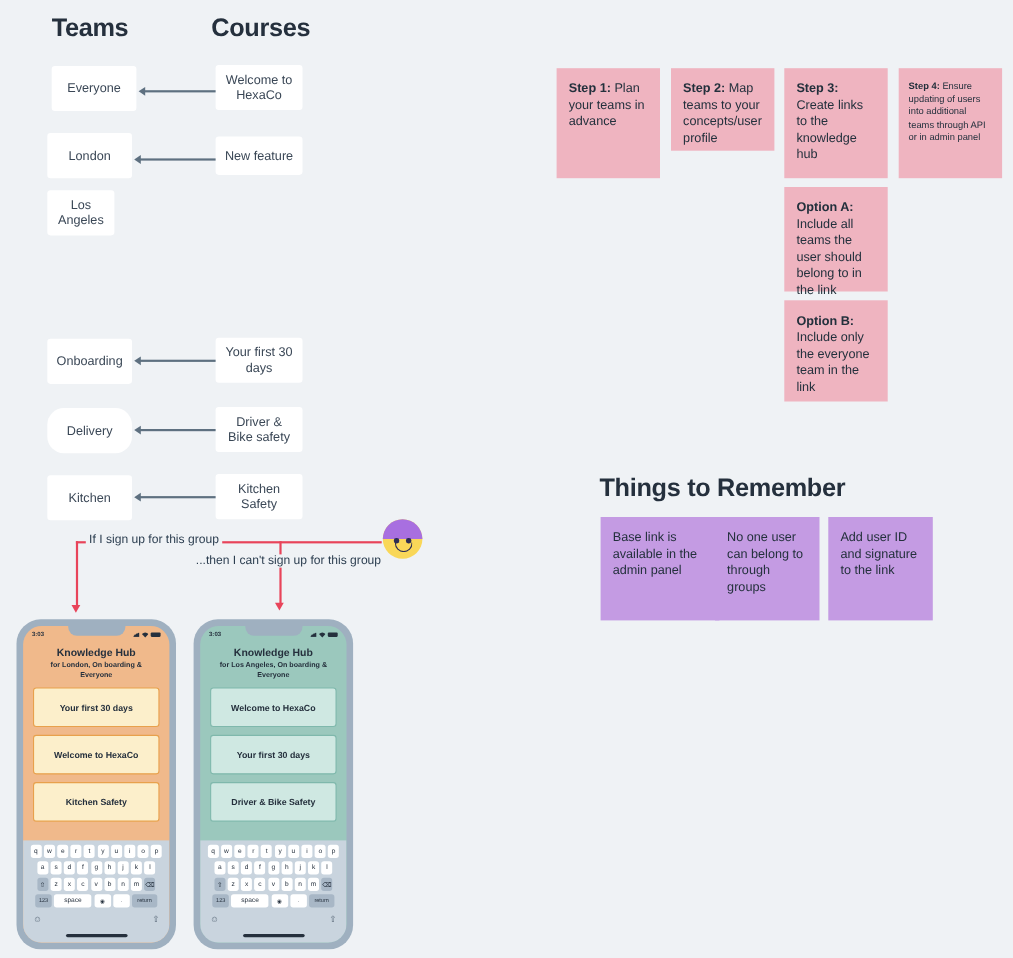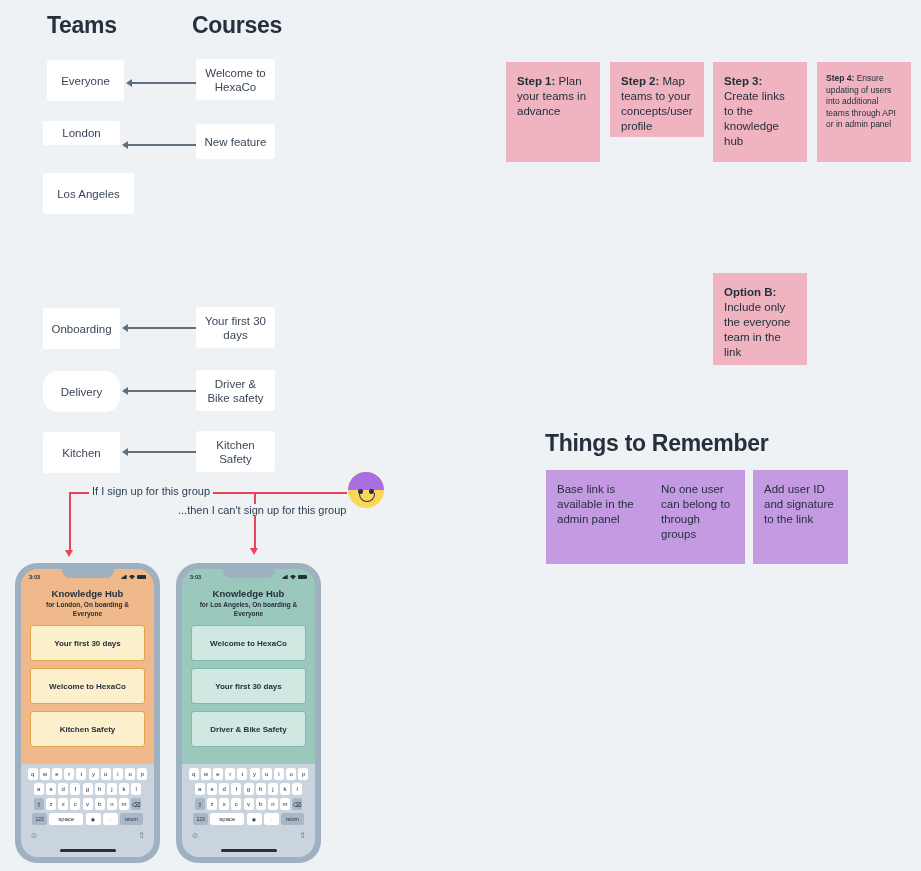--- a/index.html
+++ b/index.html
@@ -155,22 +155,22 @@
 </head>
 <body>
 
 <div class="canvas">
 
   <div class="abs h-title" style="left:47px;top:12px;">Teams</div>
   <div class="abs h-title" style="left:192px;top:12px;">Courses</div>
   <div class="abs h-title" style="left:545px;top:430px;">Things to Remember</div>
 
   <div class="abs node" style="left:47px;top:60px;width:77px;height:41px;">Everyone</div>
-  <div class="abs node" style="left:43px;top:121px;width:77px;height:24px;text-align:center;">London</div>
-  <div class="abs node" style="left:43px;top:173px;width:91px;height:41px;">Los Angeles</div>
+  <div class="abs node" style="left:43px;top:121px;width:77px;height:41px;text-align:center;">London</div>
+  <div class="abs node" style="left:43px;top:173px;width:61px;height:41px;">Los Angeles</div>
   <div class="abs node" style="left:43px;top:308px;width:77px;height:41px;">Onboarding</div>
   <div class="abs node" style="left:43px;top:371px;width:77px;height:41px;border-radius:15px;">Delivery</div>
   <div class="abs node" style="left:43px;top:432px;width:77px;height:41px;">Kitchen</div>
 
   <div class="abs node" style="left:196px;top:59px;width:79px;height:41px;">Welcome to HexaCo</div>
   <div class="abs node" style="left:196px;top:124px;width:79px;height:35px;">New feature</div>
   <div class="abs node" style="left:196px;top:307px;width:79px;height:41px;">Your first 30 days</div>
   <div class="abs node" style="left:196px;top:370px;width:79px;height:41px;">Driver &amp; Bike safety</div>
   <div class="abs node" style="left:196px;top:431px;width:79px;height:41px;">Kitchen Safety</div>
 
@@ -201,37 +201,40 @@
   <div class="abs sticky pink" style="left:610px;top:62px;width:94px;height:75px;">
     <b>Step 2:</b><span> Map teams to your concepts/user profile</span>
   </div>
   <div class="abs sticky pink" style="left:713px;top:62px;width:94px;height:100px;">
     <b>Step 3:</b><span> Create links to the knowledge hub</span>
   </div>
   <div class="abs sticky pink small" style="left:817px;top:62px;width:94px;height:100px;">
     <b>Step 4:</b><span> Ensure updating of users into additional teams through API or in admin panel</span>
   </div>
 
+  <div class="abs sticky pink" style="left:713px;top:170px;width:94px;height:95px;">
+    <b>Option A:</b><span> Include all teams the user should belong to in the link</span>
+  </div>
   <div class="abs sticky pink" style="left:713px;top:273px;width:94px;height:92px;">
     <b>Option B:</b><span> Include only the everyone team in the link</span>
   </div>
 
   <div class="abs sticky purple" style="left:546px;top:470px;width:108px;height:94px;">Base link is available in the admin panel</div>
   <div class="abs sticky purple" style="left:650px;top:470px;width:95px;height:94px;">No one user can belong to through groups</div>
   <div class="abs sticky purple" style="left:753px;top:470px;width:95px;height:94px;">Add user ID and signature to the link</div>
 
   <div class="red-line" style="left:69px;top:492px;width:278px;height:1.6px;"></div>
 
   <div class="red-line" style="left:69px;top:492px;width:1.6px;height:60px;"></div>
   <div class="red-arrow-down" style="left:65px;top:550px;"></div>
 
   <div class="red-line" style="left:254px;top:492px;width:1.6px;height:58px;"></div>
   <div class="red-arrow-down" style="left:250px;top:548px;"></div>
 
-  <div class="red-label" style="left:89px;top:485px;">If I sign up for this group</div>
+  <div class="red-label" style="left:78px;top:485px;">If I sign up for this group</div>
   <div class="red-label" style="left:175px;top:504px;">...then I can't sign up for this group</div>
 
   <div class="avatar" style="left:348px;top:472px;">
     <div class="face"></div>
     <div class="hair"></div>
     <div class="eye l"></div>
     <div class="eye r"></div>
     <div class="smile"></div>
   </div>
 

